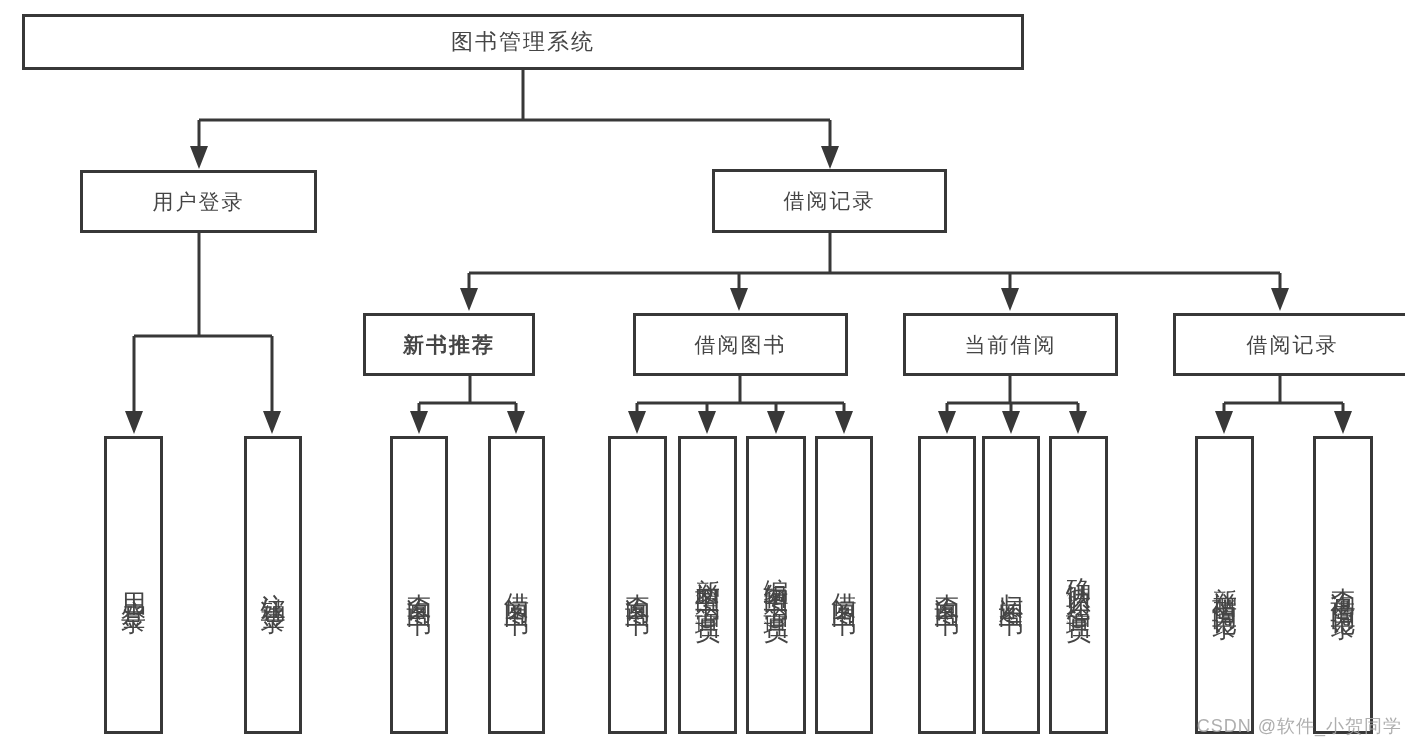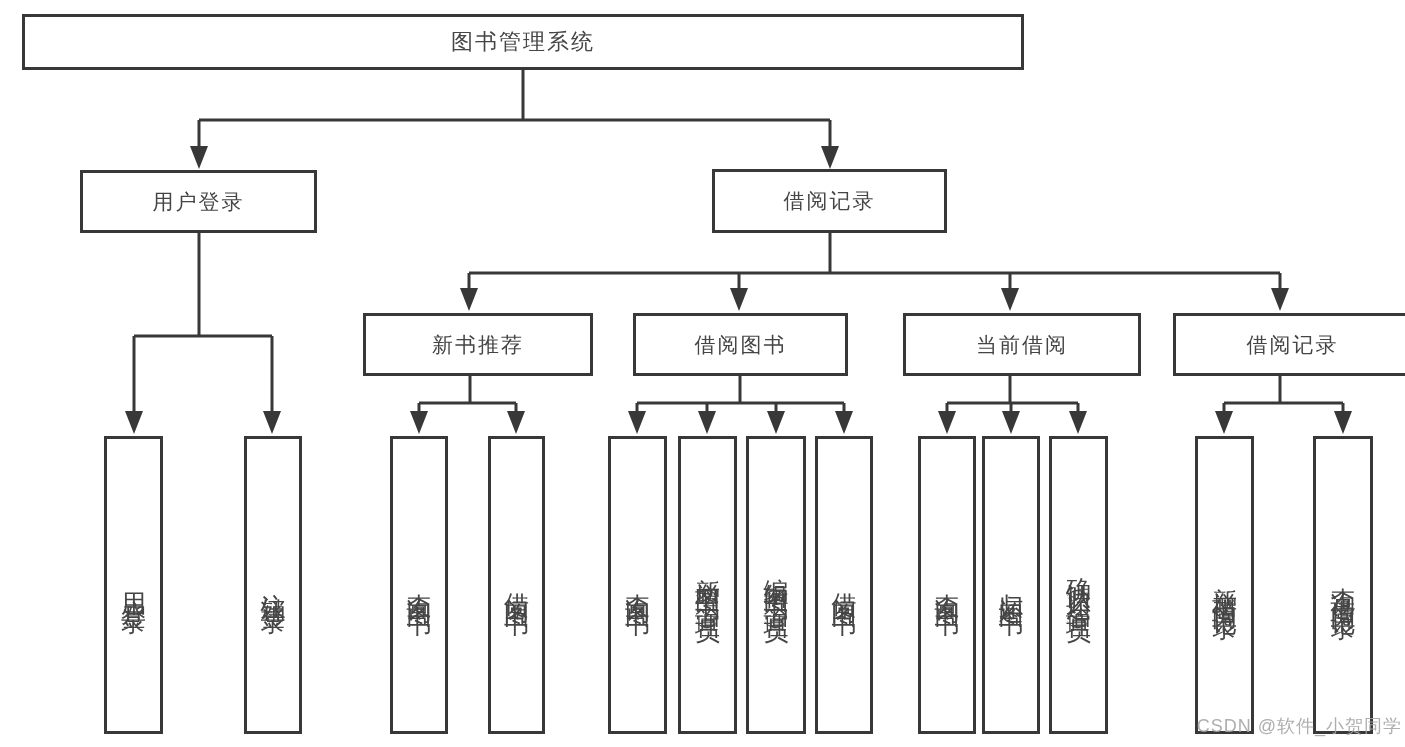--- a/index.html
+++ b/index.html
@@ -86,23 +86,23 @@
       M938 411 L956 411 L947 434 Z  M1002 411 L1020 411 L1011 434 Z
       M1069 411 L1087 411 L1078 434 Z
       M1215 411 L1233 411 L1224 434 Z  M1334 411 L1352 411 L1343 434 Z"></path>
   </svg>
 
   <div class="node h root" style="left:22px; top:14px; width:1002px; height:56px;">图书管理系统</div>
 
   <div class="node h" style="left:80px; top:170px; width:237px; height:63px;">用户登录</div>
   <div class="node h" style="left:712px; top:169px; width:235px; height:64px;">借阅记录</div>
 
-  <div class="node h" style="left:363px; top:313px; width:230px; height:63px;">新书推荐</div>
+  <div class="node h" style="left:363px; top:313px; width:172px; height:63px;font-weight:bold;">新书推荐</div>
   <div class="node h" style="left:633px; top:313px; width:215px; height:63px;">借阅图书</div>
-  <div class="node h" style="left:903px; top:313px; width:238px; height:63px;">当前借阅</div>
+  <div class="node h" style="left:903px; top:313px; width:215px; height:63px;">当前借阅</div>
   <div class="node h" style="left:1173px; top:313px; width:239px; height:63px;">借阅记录</div>
 
   <div class="node v" style="left:104px; top:436px; width:59px; height:298px;">用户登录</div>
   <div class="node v" style="left:244px; top:436px; width:58px; height:298px;">注销登录</div>
 
   <div class="node v" style="left:390px; top:436px; width:58px; height:298px;">查询图书</div>
   <div class="node v" style="left:488px; top:436px; width:57px; height:298px;">借阅图书</div>
 
   <div class="node v" style="left:608px; top:436px; width:59px; height:298px;">查询图书</div>
   <div class="node v" style="left:678px; top:436px; width:59px; height:298px;">新增图书（管理员）</div>

